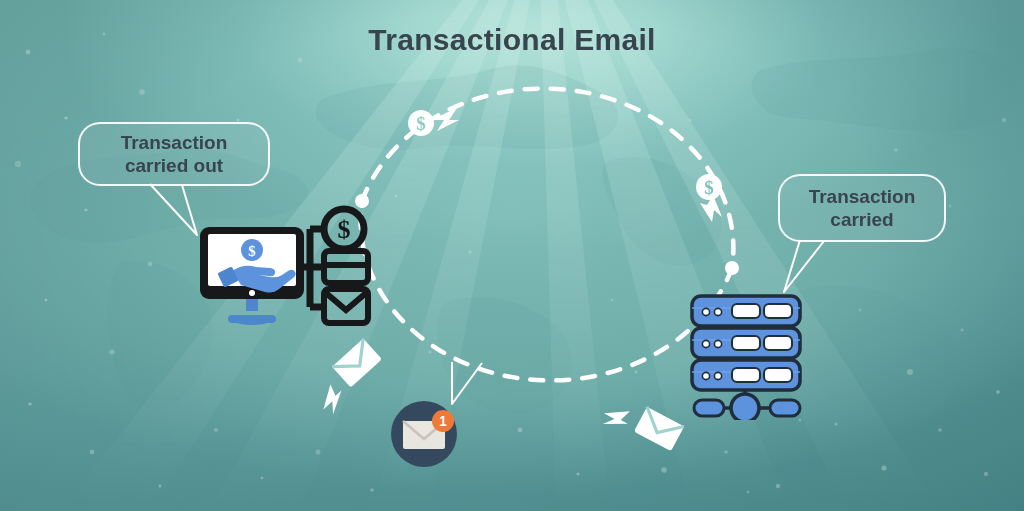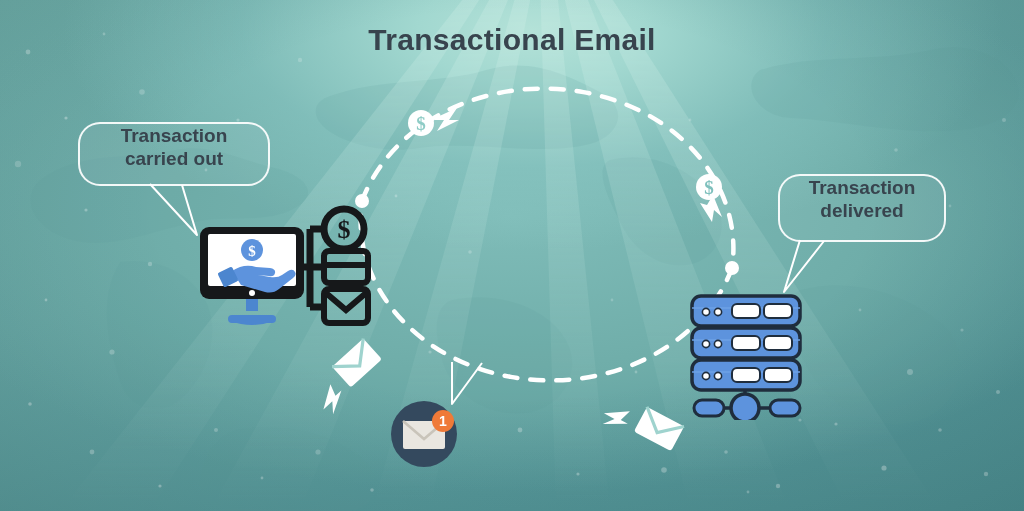--- a/index.html
+++ b/index.html
@@ -56,20 +56,21 @@
   .callout {
     position: absolute;
     border: 2px solid rgba(255,255,255,0.92);
     border-radius: 22px;
     color: #38444e;
     font-weight: bold;
     font-size: 19px;
     line-height: 1.22;
     text-align: center;
     display: flex;
+    align-items: center;
     justify-content: center;
     background: rgba(255,255,255,0.055);
     box-sizing: border-box;
   }
   #callout-left   { left: 78px;  top: 122px; width: 192px; height: 64px; }
   #callout-right  { left: 778px; top: 174px; width: 168px; height: 68px; }
   #callout-center { left: 420px; top: 300px; width: 196px; height: 64px; }
 
   .tails { position:absolute; left:0; top:0; width:1024px; height:511px; pointer-events:none; }
 
@@ -215,21 +216,21 @@
   <div class="callout" id="callout-left">
     <div>
       <span>Transaction</span><br>
       <span>carried out</span>
     </div>
   </div>
 
   <div class="callout" id="callout-right">
     <div>
       <span>Transaction</span><br>
-      <span>delivered</span>
+      <span>carried</span>
     </div>
   </div>
 
 
   <div class="iconwrap" id="monitor-group">
     <svg width="184" height="130" viewBox="0 0 184 130">
 
       <g stroke="#16181a" stroke-width="7" fill="none">
         <path d="M104 64 L118 64"></path>
         <path d="M118 26 L118 104"></path>

